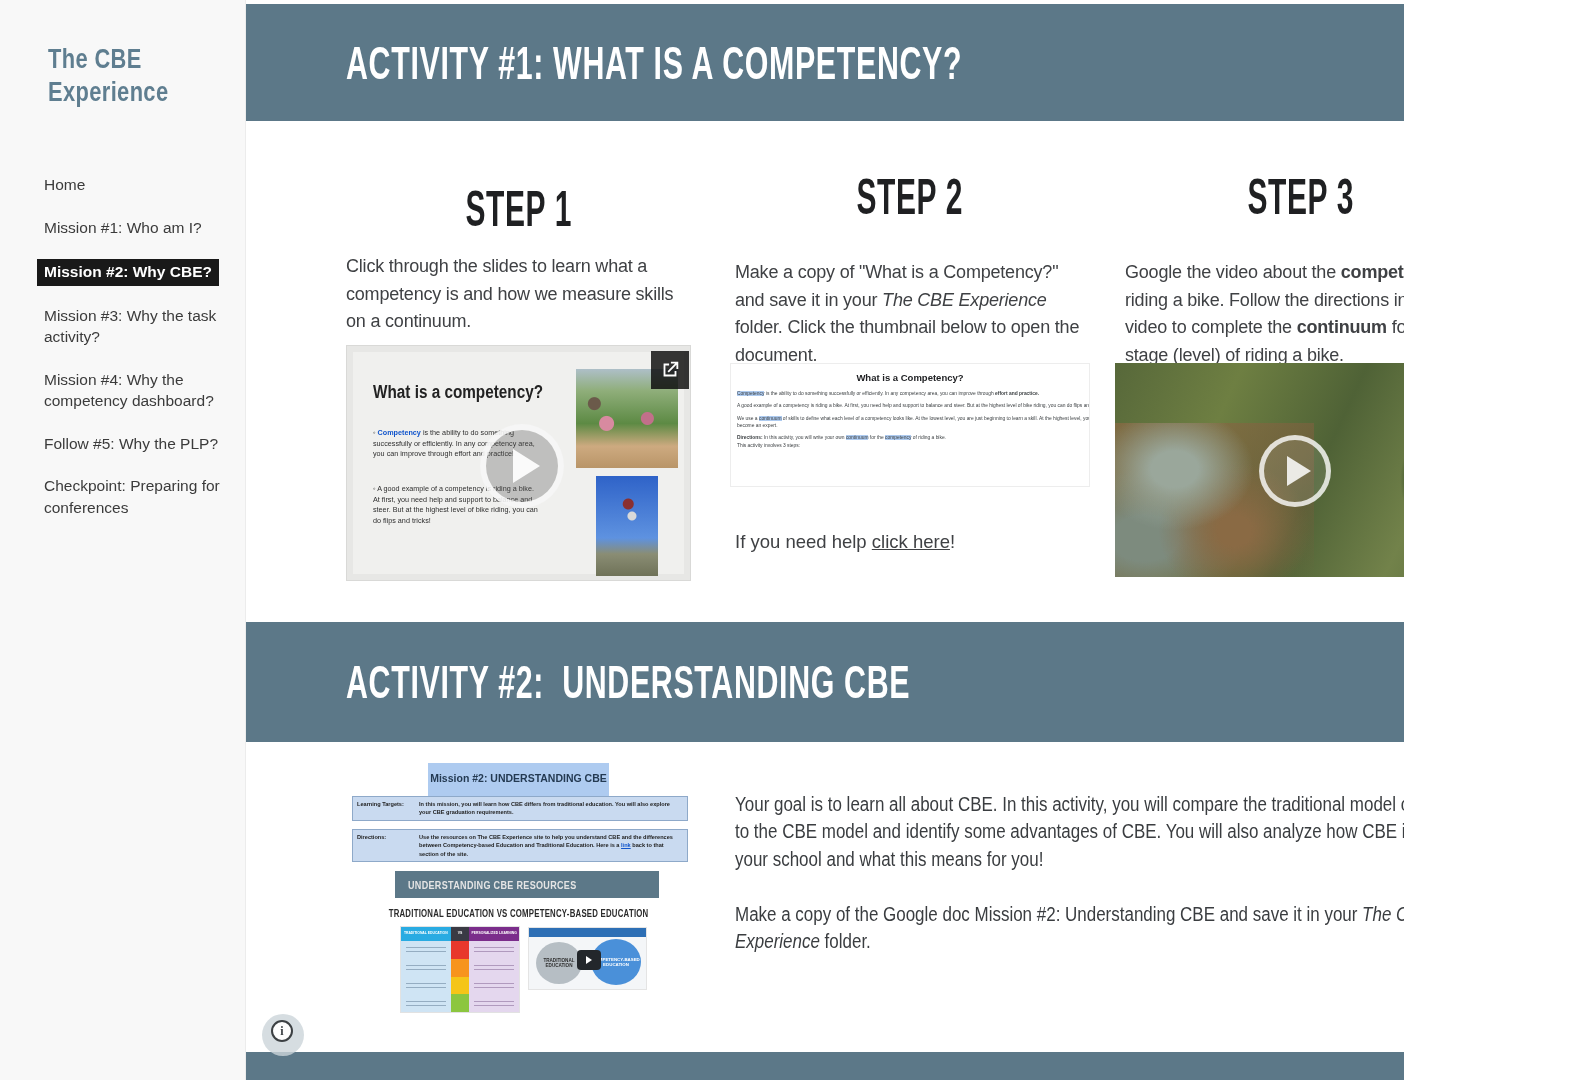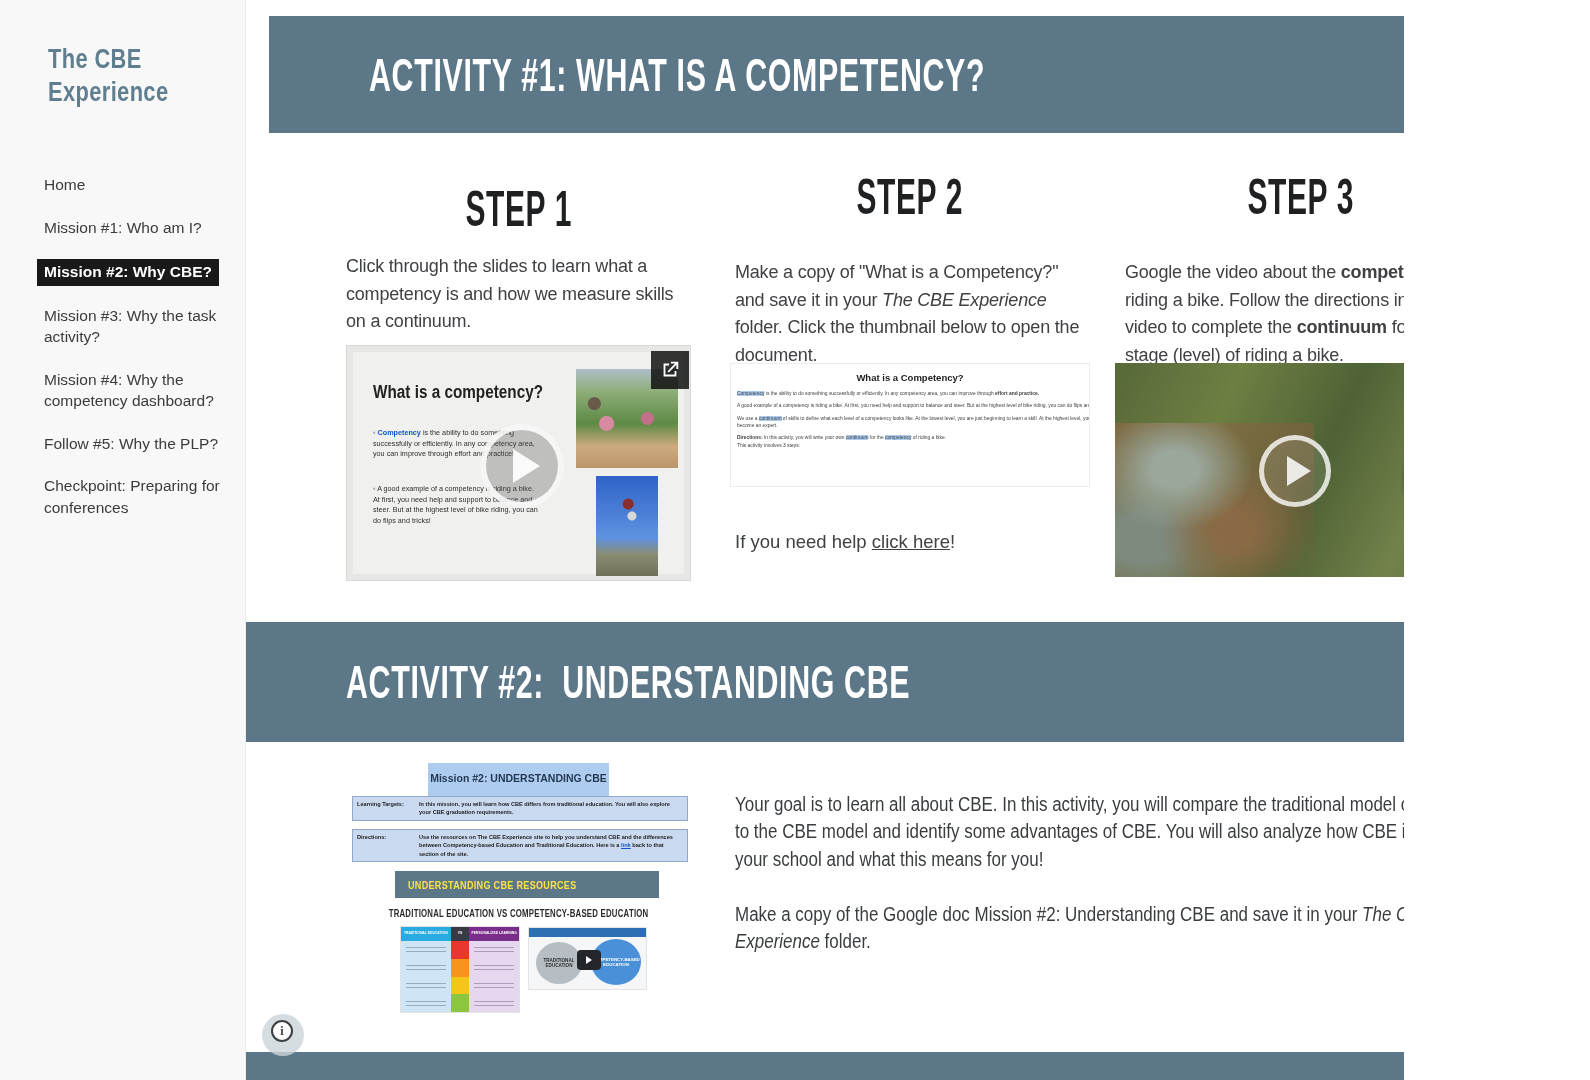--- a/index.html
+++ b/index.html
@@ -10,21 +10,21 @@
   
   .sidebar{position:absolute;left:0;top:0;width:246px;height:1080px;background:#f8f8f8;border-right:1px solid #ececec;}
   .site-title{position:absolute;left:48px;top:42px;width:170px;font-size:28px;font-weight:700;
               color:#5f7e90;line-height:1.18;transform:scaleX(0.78);transform-origin:left top;letter-spacing:.5px;}
   .nav{position:absolute;left:44px;top:174px;width:178px;font-size:15.5px;color:#3b3b3b;line-height:21.5px;}
   .nav-item{margin-bottom:21px;cursor:pointer;}
   .nav-item.active{display:inline-block;background:#191919;color:#fff;font-weight:700;padding:2px 7px 3px;margin-left:-7px;margin-bottom:19px;}
 
   
   .banner{position:absolute;left:246px;right:0;background:var(--c-banner,#5c7888);display:flex;align-items:center;padding-left:100px;}
-  .banner1{top:16px;height:117px;margin-left:23px;}
+  .banner1{top:4px;height:117px;}
   .banner2{top:622px;height:120px;}
   .banner-title{color:#fff;font-size:46px;font-weight:700;white-space:pre;letter-spacing:1px;
                 transform:scaleX(0.66);transform-origin:left center;}
 
   
   .search-pill{position:absolute;left:1523px;top:13px;width:80px;height:31px;background:#fff;border-radius:16px 0 0 16px;
                box-shadow:0 1px 3px rgba(0,0,0,.25);display:flex;align-items:center;padding-left:11px;cursor:pointer;}
 
   
   .step-head{position:absolute;top:168px;height:56px;text-align:center;color:#1f2022;}
@@ -94,21 +94,21 @@
   
   .a2-doc{position:absolute;left:347px;top:763px;width:343px;height:250px;background:#fff;overflow:hidden;cursor:pointer;}
   .a2-title{position:absolute;left:0;top:9px;width:100%;text-align:center;font-size:10.5px;font-weight:700;color:#243a52;}
   .a2-title span{background:#aecbf0;padding:18px 2px;}
   .a2-row{position:absolute;left:5px;width:336px;background:#c9daf0;border:1px solid #8ea9c9;display:flex;
           font-size:5.6px;line-height:1.5;color:#222;padding:3px 4px;}
   .a2-row .lbl{width:62px;flex:none;font-weight:700;}
   .a2-row .txt{flex:1;font-weight:700;}
   .row1{top:33px;} .row2{top:66px;}
   .a2-bar{position:absolute;left:48px;top:108px;width:264px;height:27px;background:var(--c-banner,#5c7888);
-          color:#fde047;display:flex;align-items:center;padding-left:13px;}
+          color:#e5e5e5;display:flex;align-items:center;padding-left:13px;}
   .a2-bar span{font-size:11px;font-weight:700;transform:scaleX(0.82);transform-origin:left center;letter-spacing:.4px;}
   .a2-vs{position:absolute;left:0;top:140px;width:100%;text-align:center;color:#2a2a2a;}
   .a2-vs span{display:inline-block;font-size:10px;font-weight:700;transform:scaleX(0.78);transform-origin:center;letter-spacing:.3px;}
   .a2-info{position:absolute;left:53px;top:163px;width:120px;height:87px;border:1px solid #e2e2e2;display:grid;
            grid-template-columns:42% 16% 42%;grid-template-rows:14px 1fr 1fr 1fr 1fr;font-size:3.4px;color:#fff;overflow:hidden;}
   .a2-info div{overflow:hidden;display:flex;align-items:center;justify-content:center;text-align:center;line-height:1.1;}
   .ih1{background:#29abe2;font-weight:700;} .ih2{background:#3a3a44;font-weight:700;} .ih3{background:#7b2d8b;font-weight:700;}
   .ic1{background:#cfe4f4;background-image:repeating-linear-gradient(rgba(0,0,0,0) 0 3px, rgba(40,70,100,.35) 3px 4px);background-size:80% 60%;background-repeat:no-repeat;background-position:50% 50%;}
   .ic3{background:#e4d7ee;background-image:repeating-linear-gradient(rgba(0,0,0,0) 0 3px, rgba(80,40,100,.35) 3px 4px);background-size:80% 60%;background-repeat:no-repeat;background-position:50% 50%;}
   .im1{background:#e8372c;} .im2{background:#f7941d;} .im3{background:#f5c518;} .im4{background:#8cc63f;}

